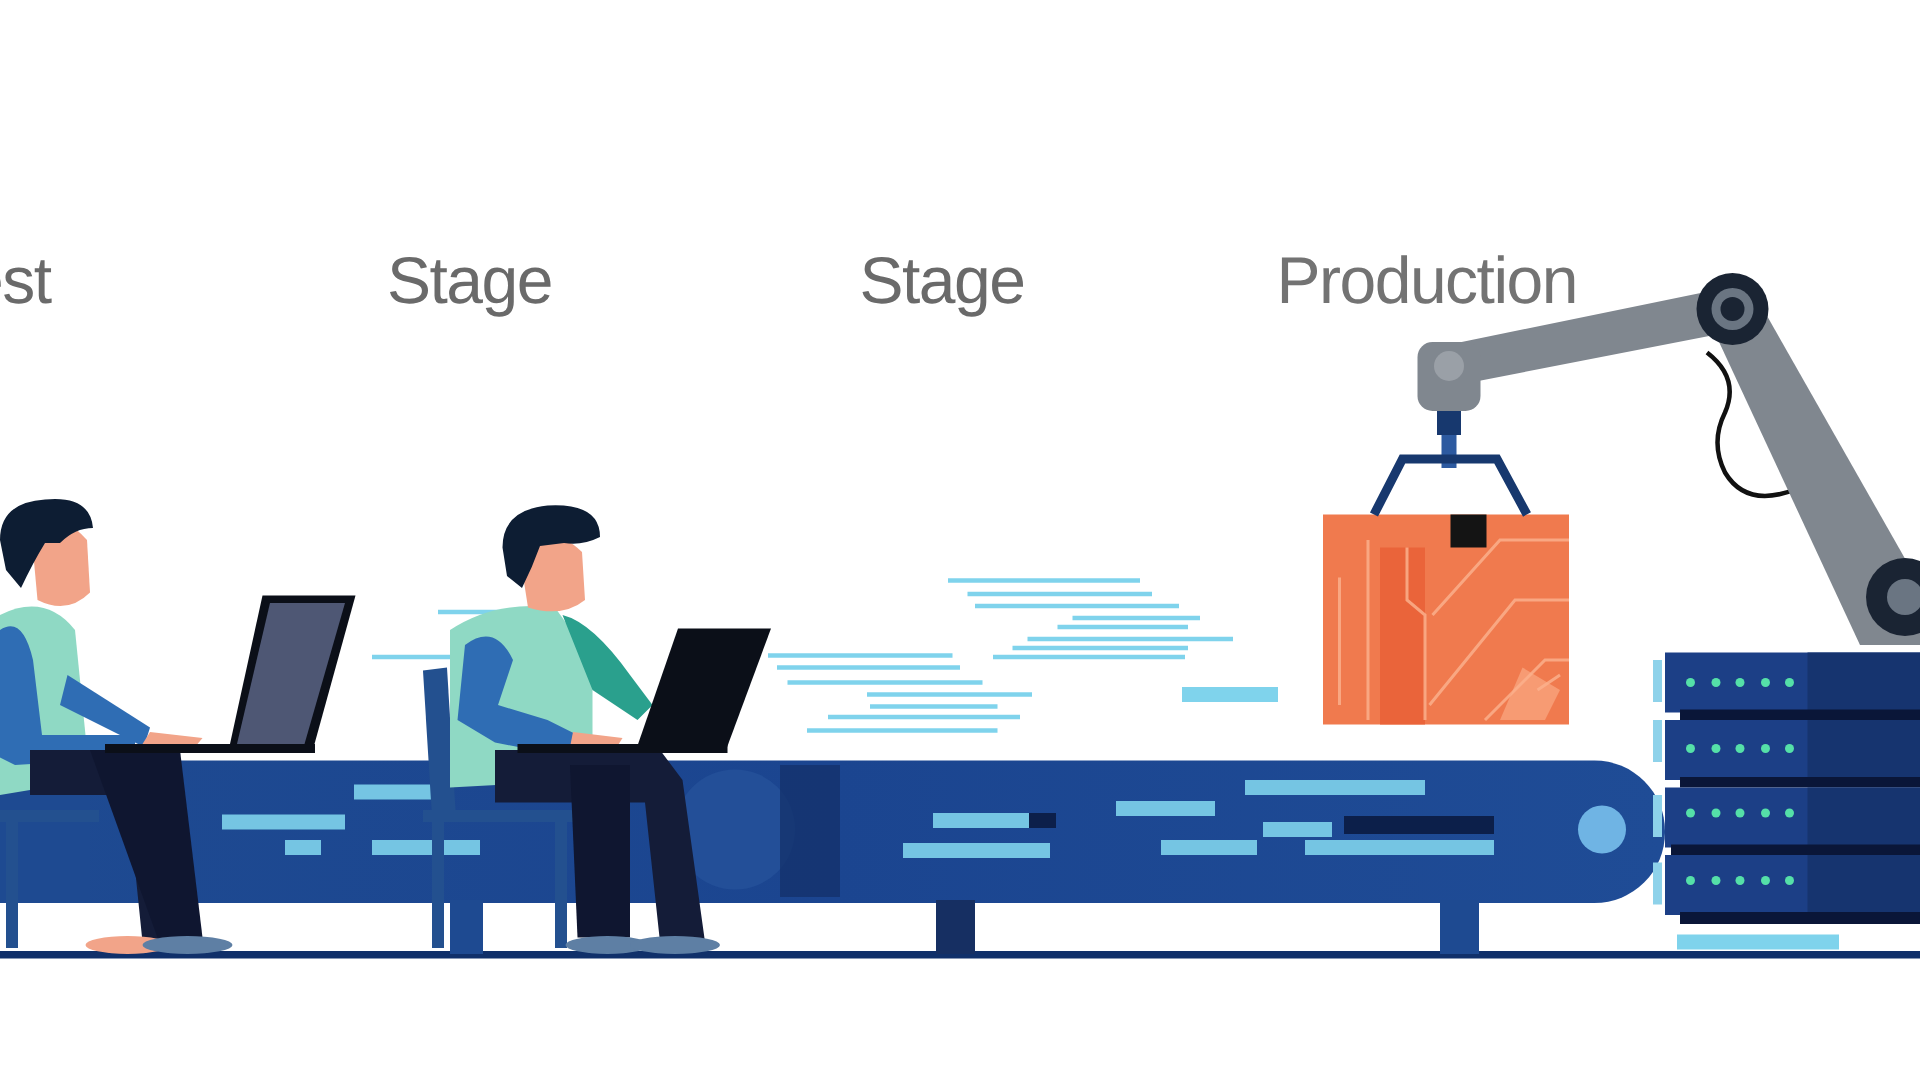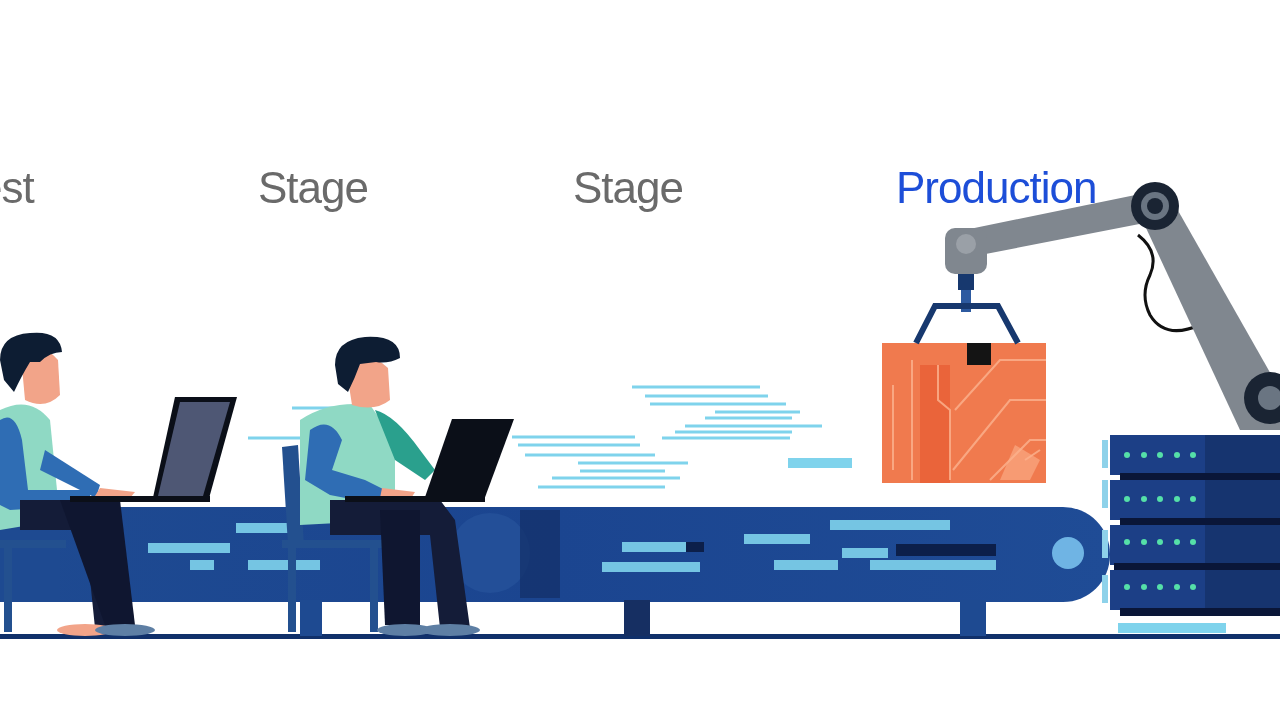--- a/index.html
+++ b/index.html
@@ -1,21 +1,21 @@
 <!DOCTYPE html>
 <html><head>
 <meta charset="utf-8">
 <style>
   html,body{margin:0;padding:0;background:#ffffff;}
   body{width:1280px;height:720px;overflow:hidden;position:relative;font-family:"Liberation Sans",sans-serif;}
   .label{position:absolute;top:160px;font-size:44px;letter-spacing:-1px;line-height:56px;white-space:nowrap;}
   .lbl-test{left:-22px;color:#6a6a6a;}
   .lbl-stage1{left:258px;color:#6a6a6a;}
   .lbl-stage2{left:573px;color:#6a6a6a;}
-  .lbl-prod{left:896px;color:#1d4ed8;}
+  .lbl-prod{left:851px;color:#737373;}
   svg.scene{position:absolute;left:0;top:0;}
 </style>
 </head>
 <body>
 
 <div class="label lbl-test">est</div>
 <div class="label lbl-stage1">Stage</div>
 <div class="label lbl-stage2">Stage</div>
 <div class="label lbl-prod">Production</div>
 

